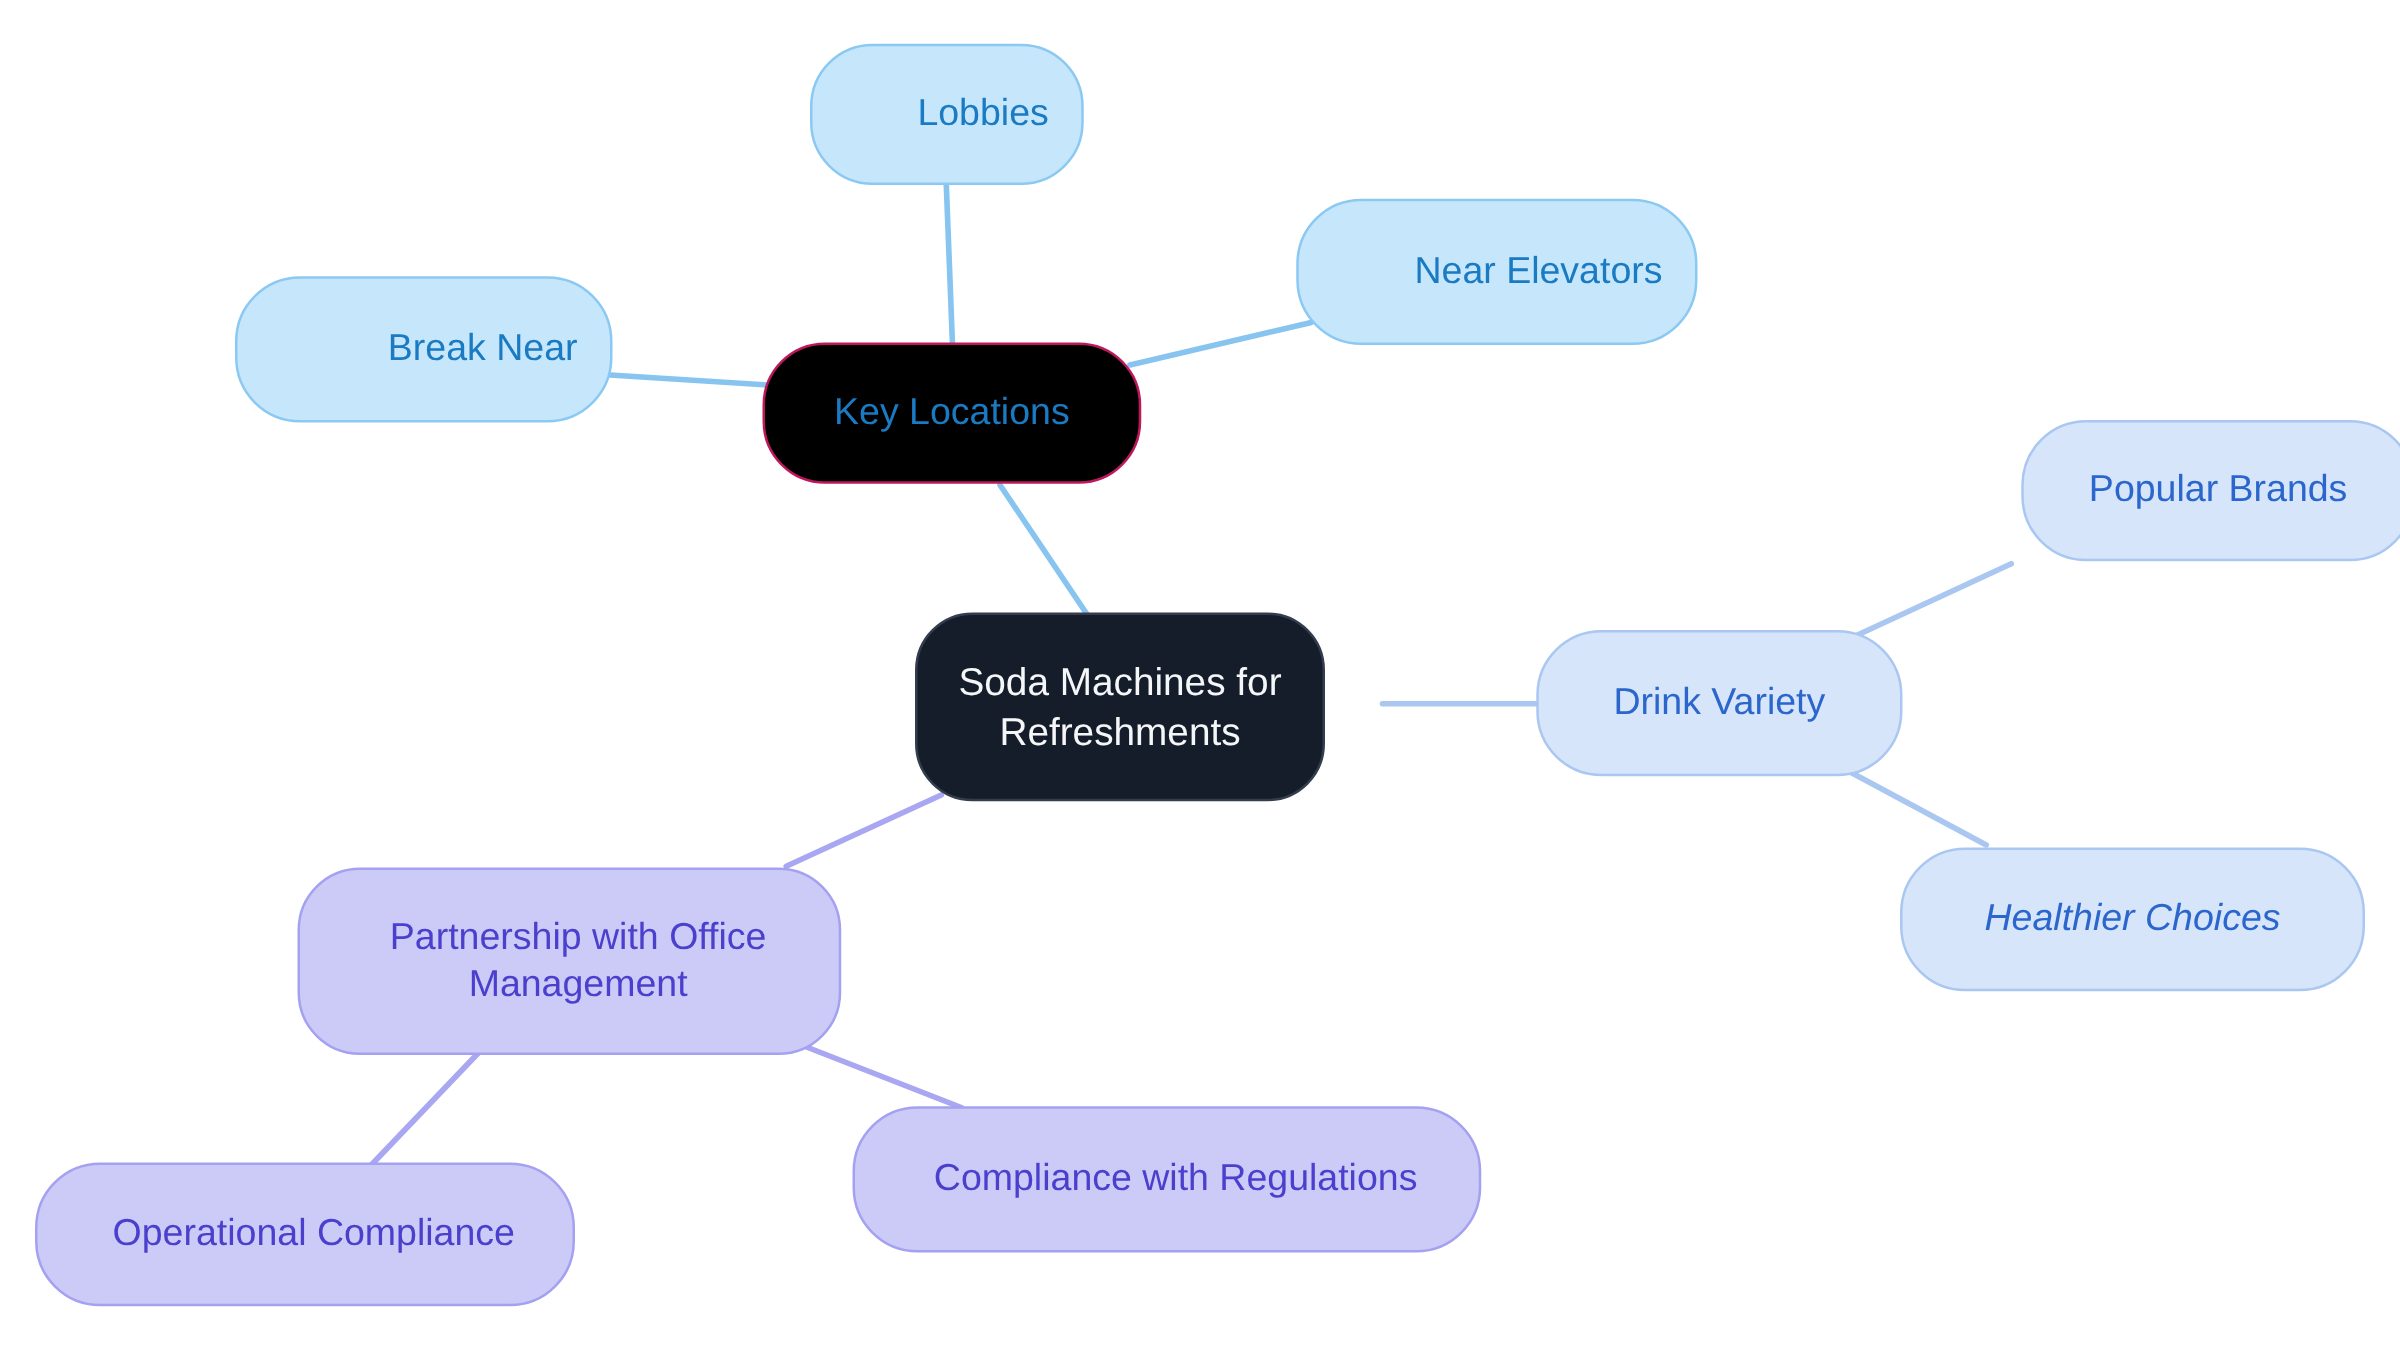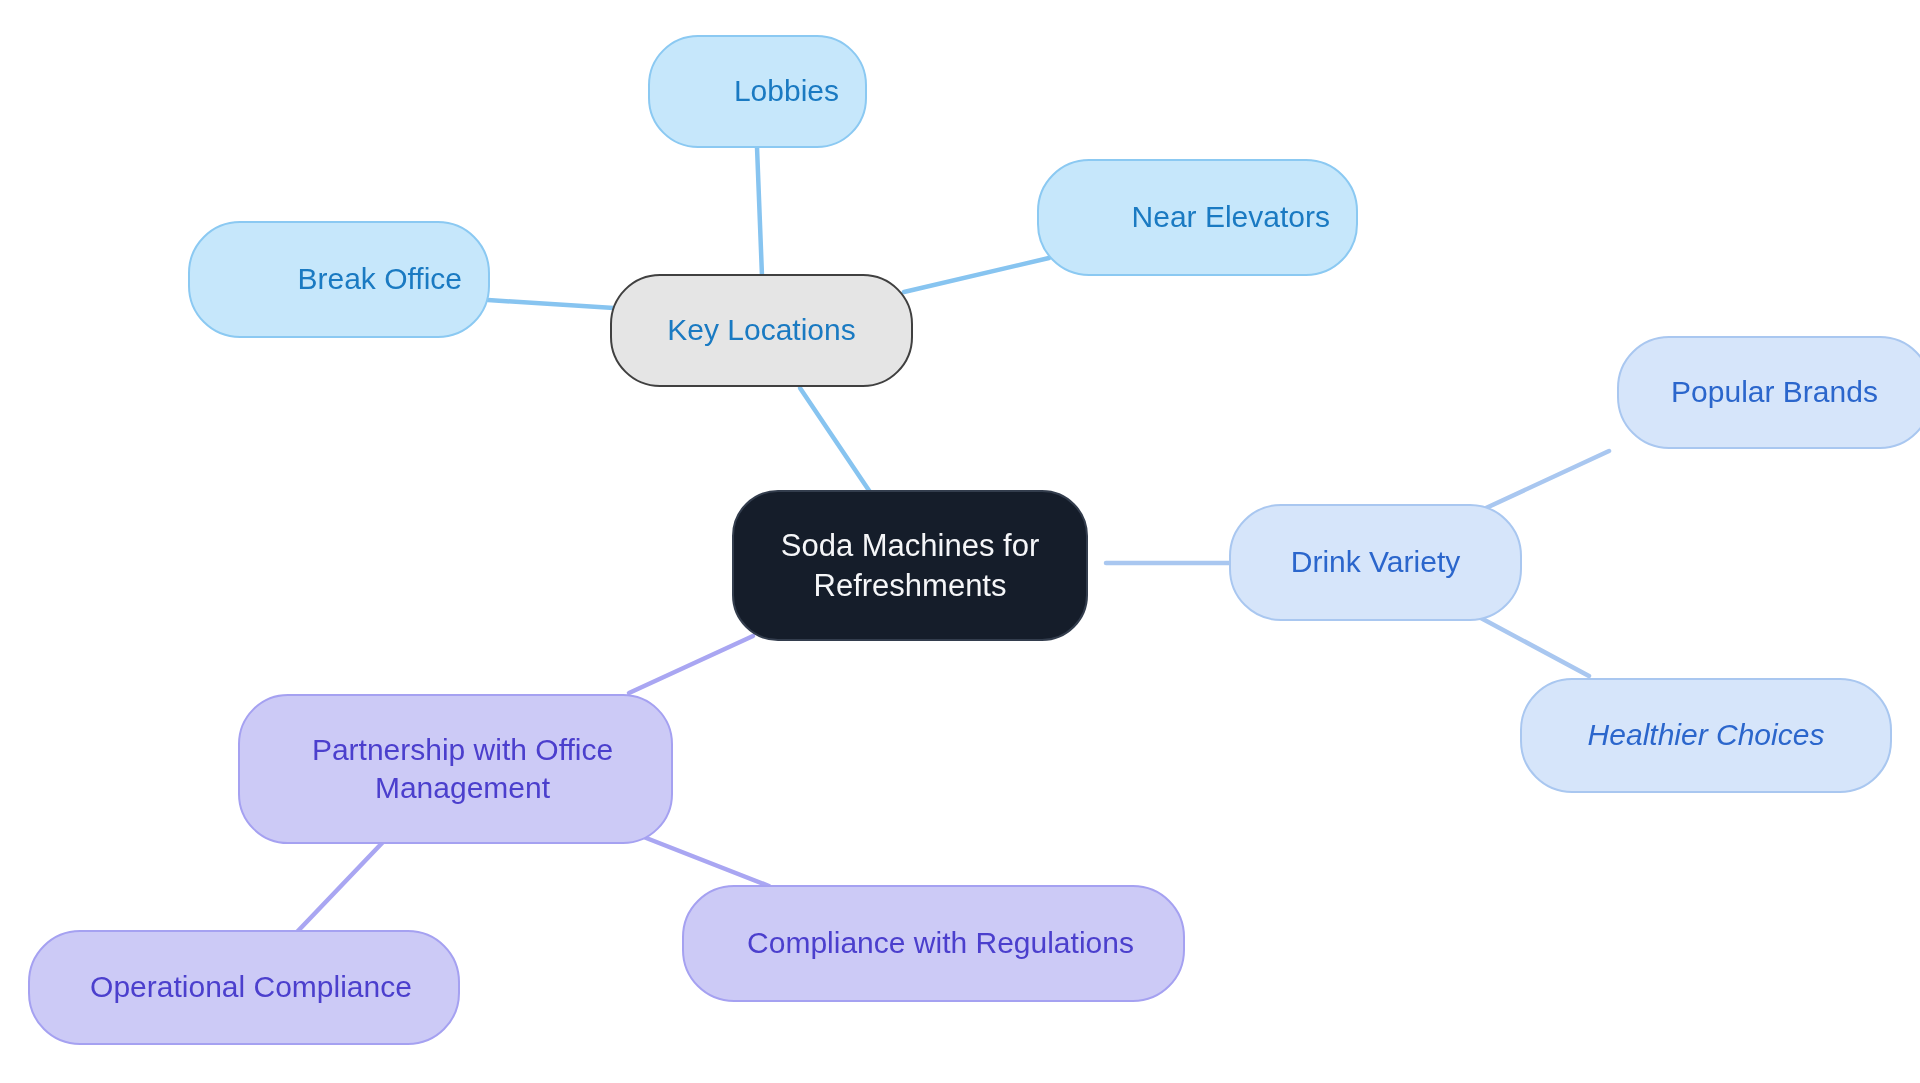--- a/index.html
+++ b/index.html
@@ -36,22 +36,22 @@
     cursor: default;
   }
   .node .lbl { display: block; }
   .node-central {
     background: #151d2a;
     border: 2px solid #333d4d;
     color: #f5f6f8;
     font-size: 31px;
   }
   .b-blue-topic {
-    background: #e5e5e5;
-    border: 2px solid #404040;
+    background: #000000;
+    border: 2px solid #be185d;
     color: #1a7ac2;
     font-size: 30px;
   }
   .b-blue {
     background: #c6e7fb;
     border: 2px solid #8bc9f2;
     color: #1a7ac2;
     font-size: 30px;
     justify-content: flex-end;
   }
@@ -80,32 +80,32 @@
     <line x1="488" y1="300" x2="614" y2="308" stroke-width="4.5" stroke-linecap="round" stroke="#87c4f0"></line>
     <line x1="904" y1="292" x2="1049" y2="258" stroke-width="4.5" stroke-linecap="round" stroke="#87c4f0"></line>
     <line x1="1106" y1="563" x2="1231" y2="563" stroke-width="4.5" stroke-linecap="round" stroke="#a9c7f0"></line>
     <line x1="1486" y1="508" x2="1609" y2="451" stroke-width="4.5" stroke-linecap="round" stroke="#a9c7f0"></line>
     <line x1="1479" y1="617" x2="1589" y2="676" stroke-width="4.5" stroke-linecap="round" stroke="#a9c7f0"></line>
     <line x1="753" y1="636" x2="629" y2="693" stroke-width="4.5" stroke-linecap="round" stroke="#a9a6f2"></line>
     <line x1="383" y1="842" x2="297" y2="932" stroke-width="4.5" stroke-linecap="round" stroke="#a9a6f2"></line>
     <line x1="636" y1="834" x2="769" y2="886" stroke-width="4.5" stroke-linecap="round" stroke="#a9a6f2"></line>
   </svg>
 
-  <div class="node node-central" style="left:732px; top:490px; width:356px; height:151px; border-radius:46px;">
+  <div class="node node-central" style="left:732px; top:490px; width:328px; height:151px; border-radius:46px;">
     <span class="lbl">Soda Machines for Refreshments</span>
   </div>
 
   <div class="node b-blue-topic" style="left:610px; top:274px; width:303px; height:113px; border-radius:50px;">
     <span class="lbl">Key Locations</span>
   </div>
   <div class="node b-blue" style="left:648px; top:35px; width:219px; height:113px; border-radius:50px;">
     <span class="lbl">Lobbies</span>
   </div>
   <div class="node b-blue" style="left:188px; top:221px; width:302px; height:117px; border-radius:52px;">
-    <span class="lbl">Break Office</span>
+    <span class="lbl">Break Near</span>
   </div>
   <div class="node b-blue" style="left:1037px; top:159px; width:321px; height:117px; border-radius:52px;">
     <span class="lbl">Near Elevators</span>
   </div>
 
   <div class="node b-peri" style="left:1229px; top:504px; width:293px; height:117px; border-radius:52px;">
     <span class="lbl">Drink Variety</span>
   </div>
   <div class="node b-peri" style="left:1617px; top:336px; width:315px; height:113px; border-radius:52px;">
     <span class="lbl">Popular Brands</span>

